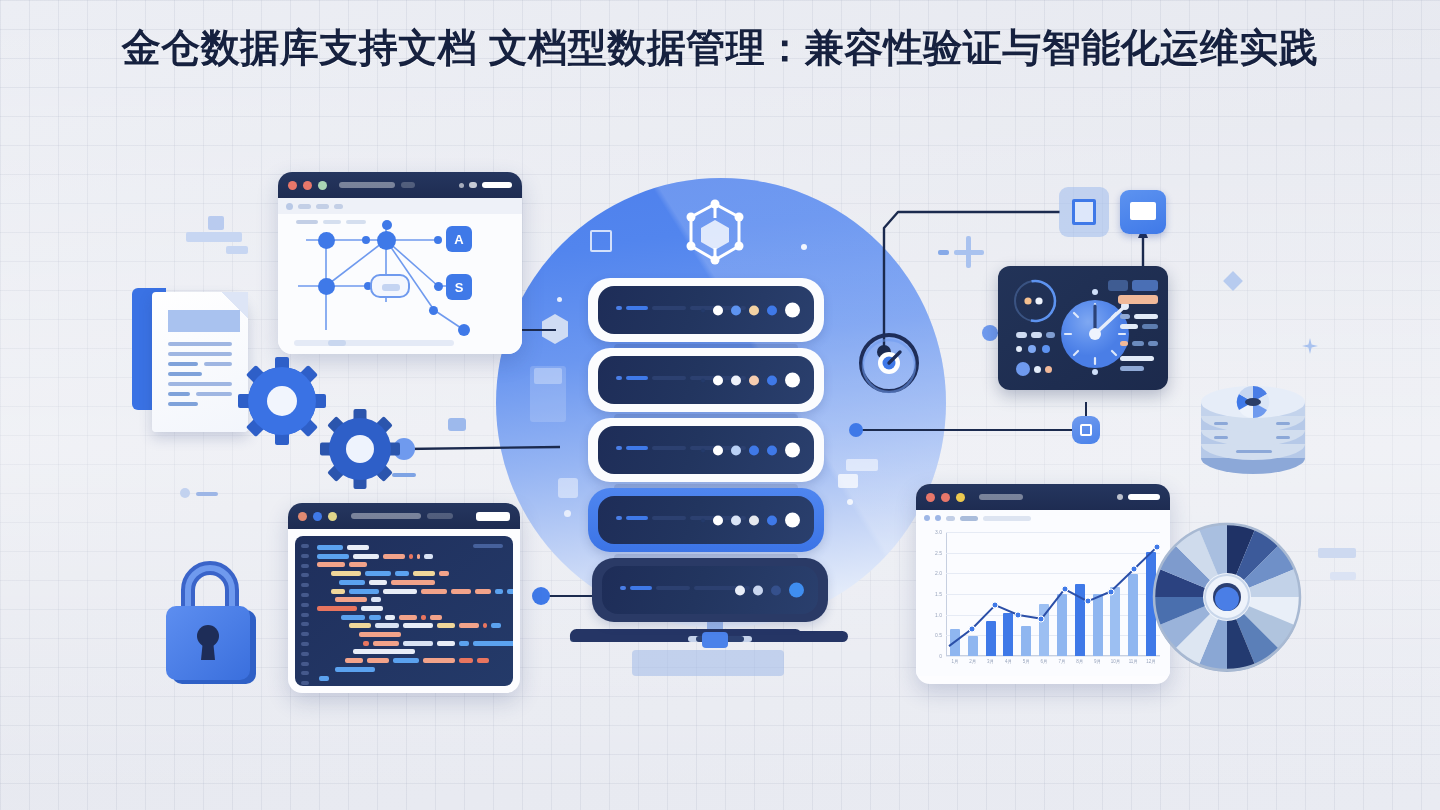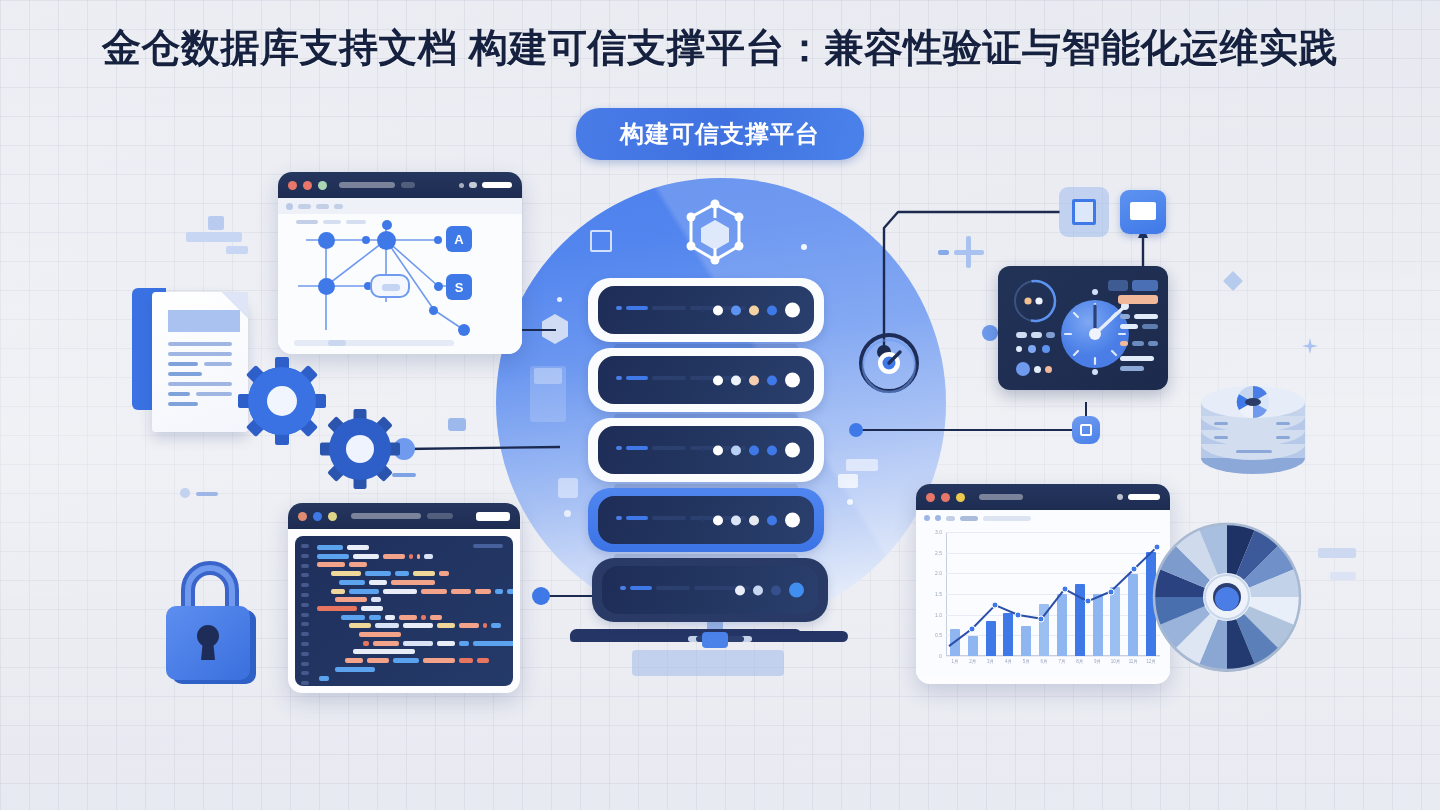--- a/index.html
+++ b/index.html
@@ -188,24 +188,21 @@
   
   #wires { position: absolute; left: 0; top: 0; width: 1440px; height: 810px; z-index: 14; pointer-events: none; }
   .deco { position: absolute; z-index: 6; }
 </style>
 </head>
 <body>
 
 <div id="stage">
 
   <div id="title-bar">
-    <div class="title">金仓数据库支持文档 构建可信支撑平台：兼容性验证与智能化运维实践</div>
-  </div>
-  <div id="badge-wrap">
-    <div id="badge">构建可信支撑平台</div>
+    <div class="title">金仓数据库支持文档 文档型数据管理：兼容性验证与智能化运维实践</div>
   </div>
 
   <div id="core-circle">
     <div class="sheen"></div>
   </div>
 
   <div class="circ-deco" style="left:590px; top:230px; width:22px; height:22px; border:2.5px solid rgba(255,255,255,0.75); border-radius:2px;"></div>
   <div class="circ-deco" style="left:557px; top:297px; width:5px; height:5px; border-radius:50%; background:rgba(255,255,255,0.85);"></div>
   <div class="circ-deco" style="left:801px; top:244px; width:6px; height:6px; border-radius:50%; background:rgba(255,255,255,0.9);"></div>
   <div class="circ-deco" style="left:530px; top:366px; width:36px; height:56px; background:rgba(255,255,255,0.16); border-radius:3px;"></div>

